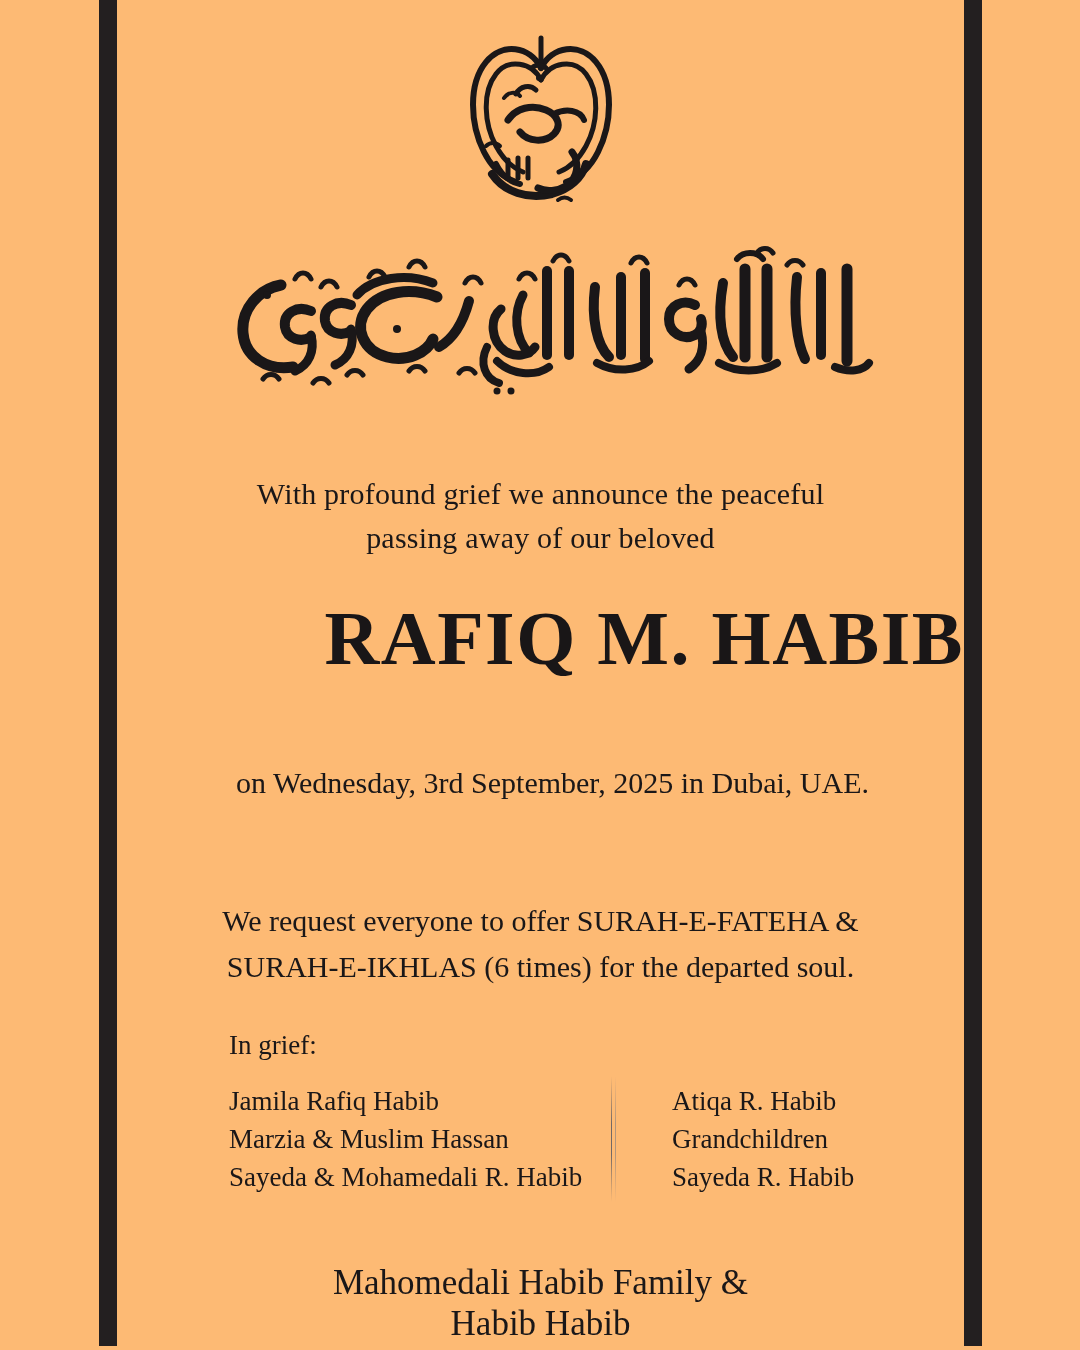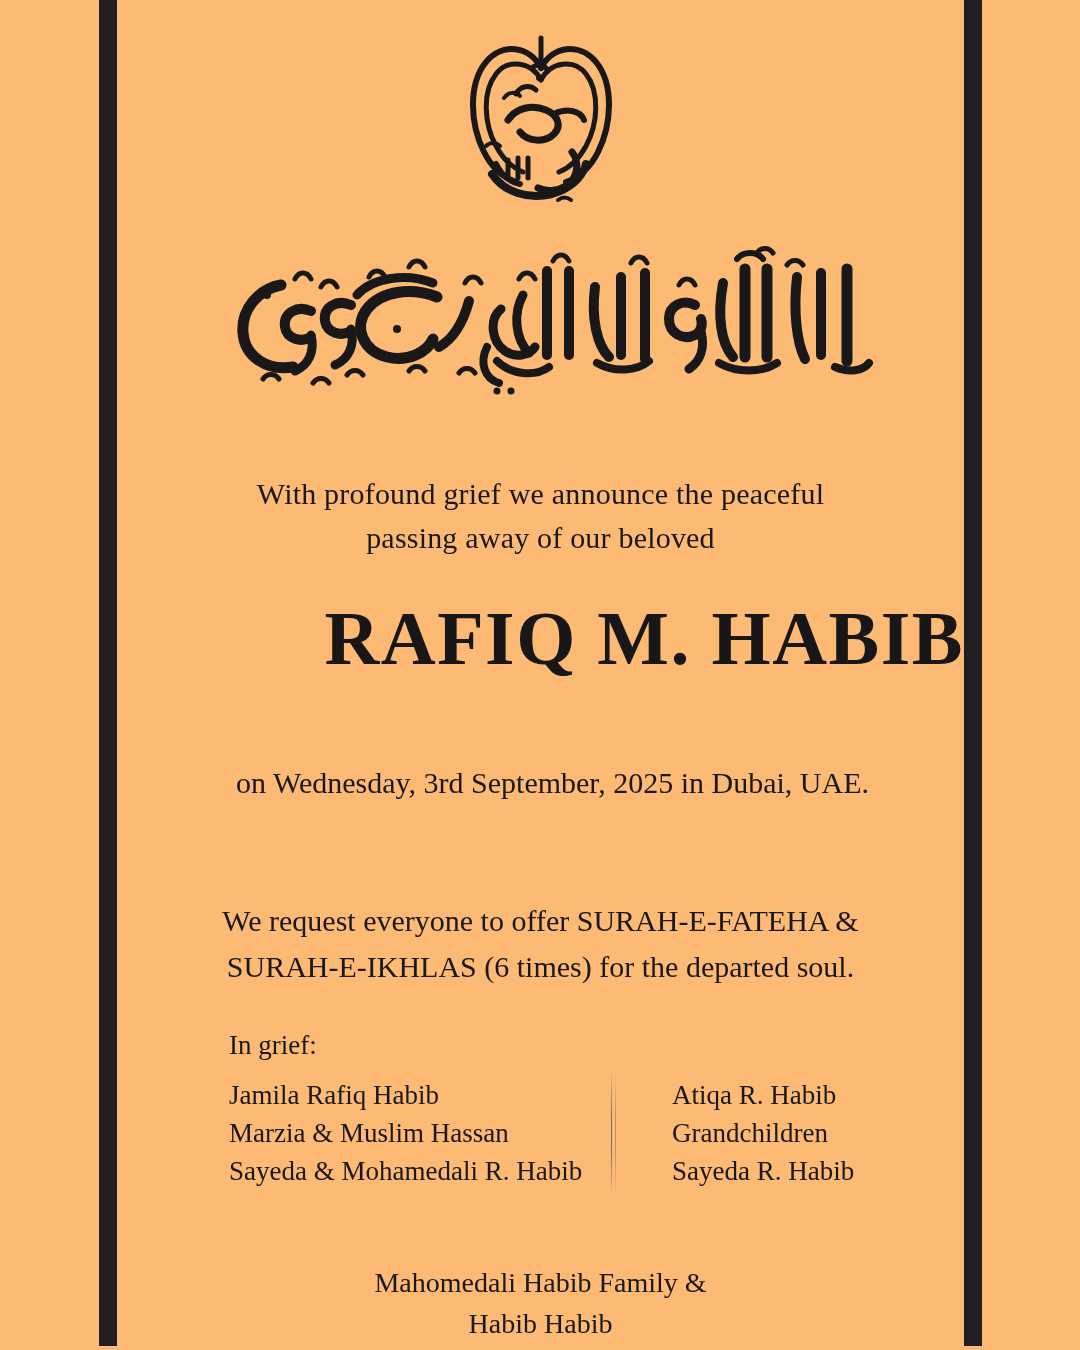--- a/index.html
+++ b/index.html
@@ -112,21 +112,21 @@
   .mourners {
     position: absolute;
     left: 112px;
     top: 1026px;
     width: 700px;
     text-align: left;
   }
   .in-grief {
     font-size: 27px;
     line-height: 38px;
-    margin-bottom: 12px;
+    margin-bottom: 18px;
   }
   .mourner-cols {
     position: relative;
     display: flex;
   }
   .col {
     flex: 0 0 auto;
   }
   .col-left  { width: 395px; }
   .col-right { width: 280px; padding-left: 48px; font-family: Liberation Serif, serif; }
@@ -146,21 +146,21 @@
       linear-gradient(to bottom, rgba(120,120,128,0) 0%, rgba(90,90,98,0.85) 38%, rgba(90,90,98,0.85) 62%, rgba(120,120,128,0) 100%) 1px 0 / 1px 100% no-repeat,
       linear-gradient(to bottom, rgba(120,120,128,0) 0%, rgba(120,120,128,0.55) 38%, rgba(120,120,128,0.55) 62%, rgba(120,120,128,0) 100%) 5px 0 / 1px 100% no-repeat;
   }
 
   
   .footer {
     position: absolute;
     left: 0;
     top: 1262px;
     width: 100%;
-    font-size: 28px;
+    font-size: 35px;
     line-height: 41px;
   }
 </style>
 </head>
 <body>
 
 <div class="page">
 
   <div class="rule rule-left"></div>
   <div class="rule rule-right"></div>

